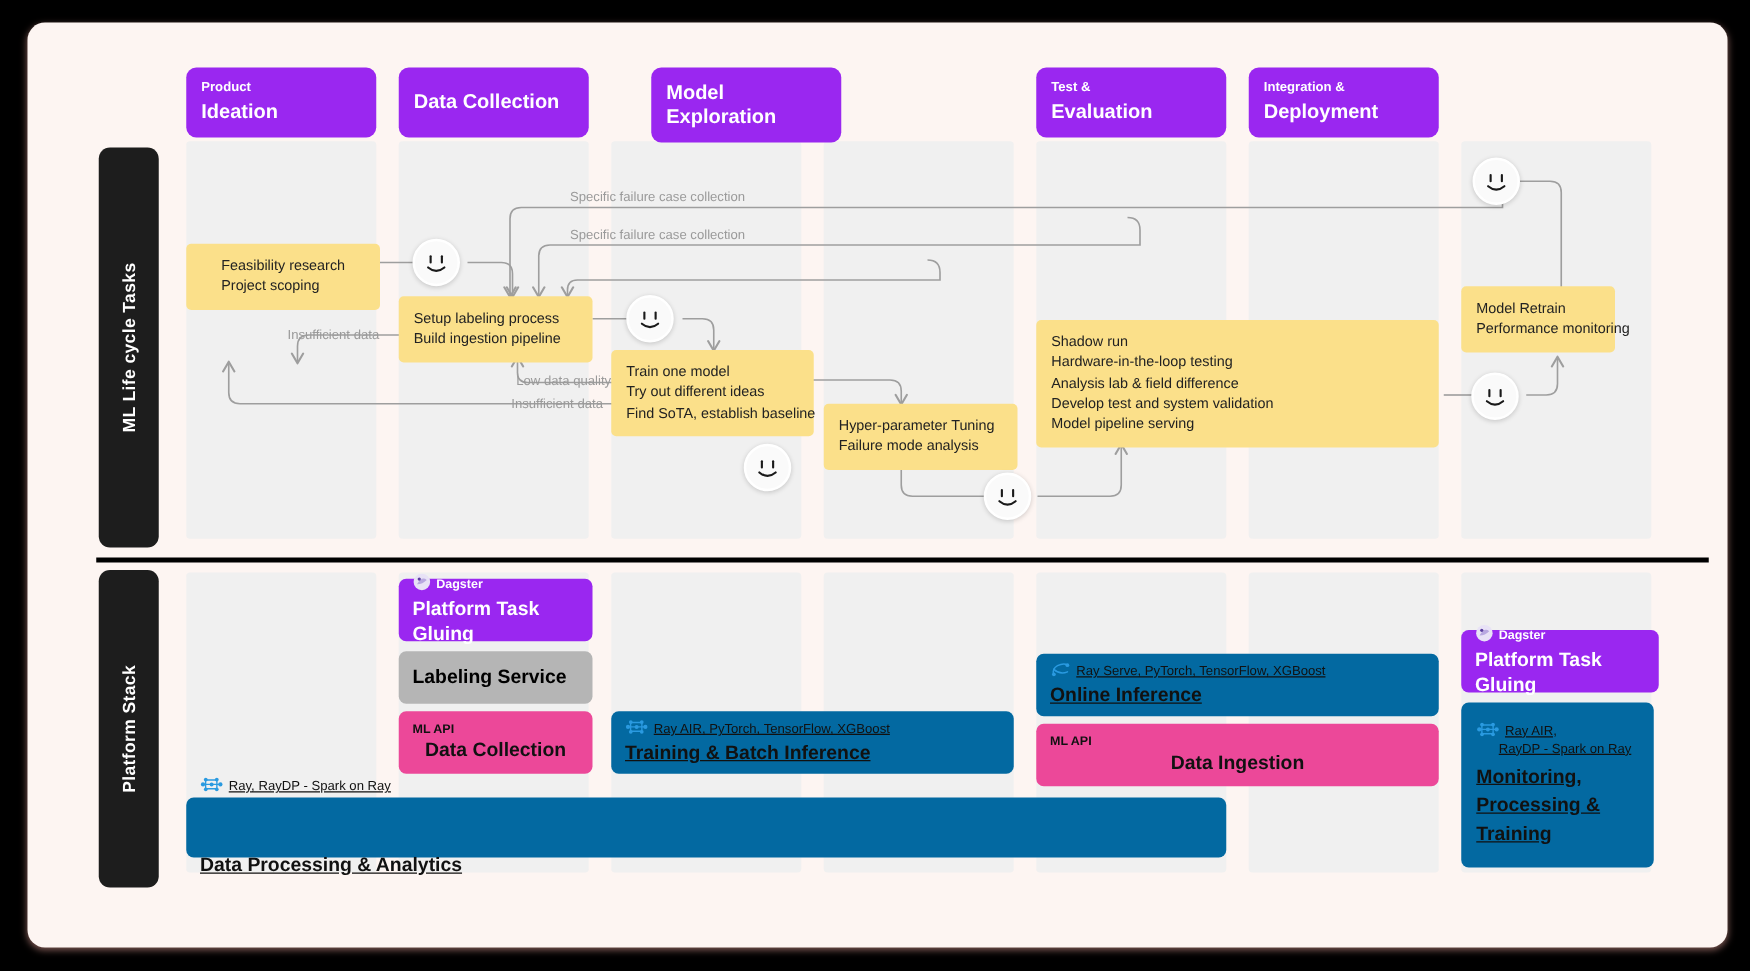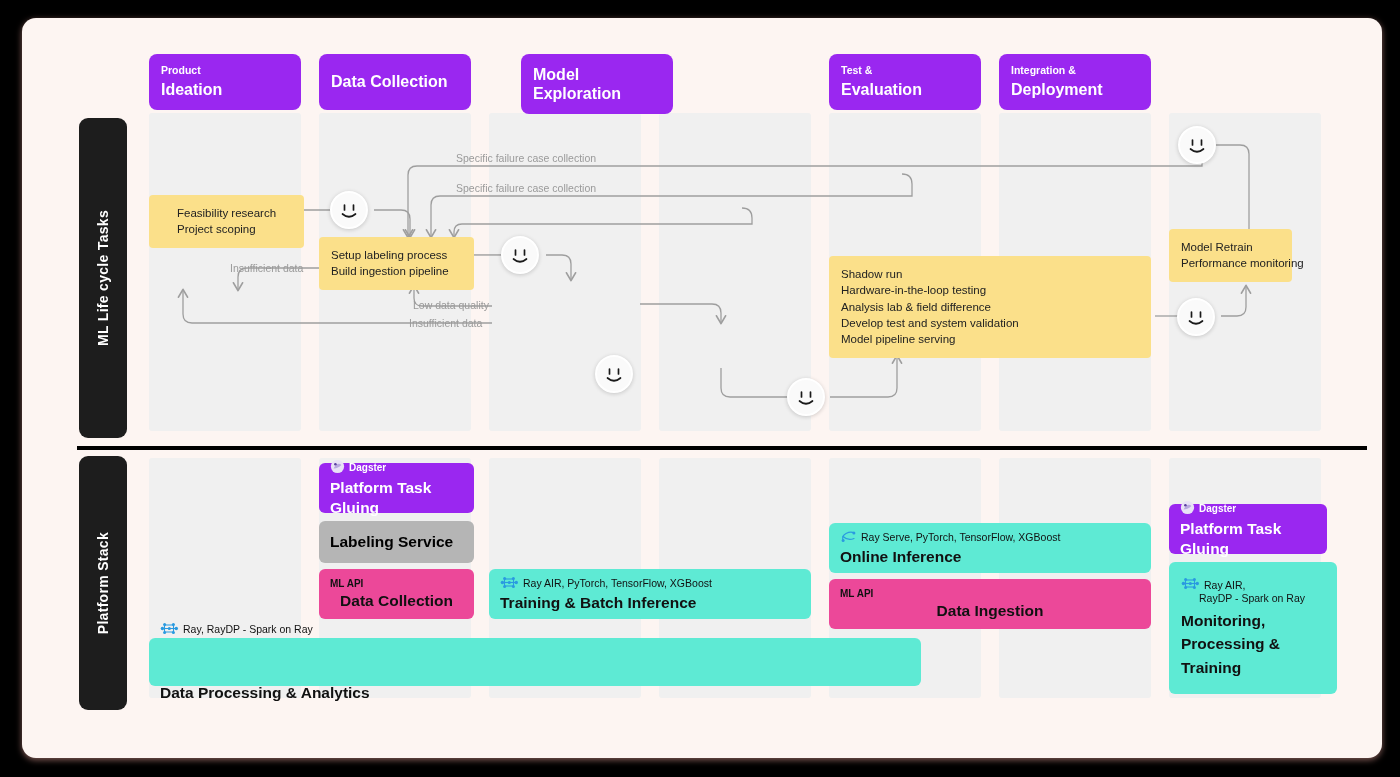--- a/index.html
+++ b/index.html
@@ -117,21 +117,21 @@
   }
   .pcard .tag.thin { font-weight: normal; font-size: 10.5px; }
   .pcard .ttl {
     font-size: 15.5px;
     font-weight: bold;
     line-height: 1.28;
   }
   .pcard.purple { background: #9a27f0; color: #fff; }
   .pcard.gray   { background: #b5b5b5; color: #000000; }
   .pcard.amber  { background: #ec4899; color: #111; text-align: center; }
-  .pcard.blue   { background: #5eead4; color: #111; }
+  .pcard.blue   { background: #0369a1; color: #111; text-decoration: underline; }
 
   
   .vi { display: inline-block; vertical-align: -2px; }
 
   
   .smiley {
     position: absolute;
     width: 38px; height: 38px;
     border-radius: 50%;
     background: #fafafa;
@@ -291,21 +291,30 @@
   <div class="task" style="left:127px;top:177px;width:155px;padding-left:28px;">
     <div>Feasibility research</div>
     <div>Project scoping</div>
   </div>
 
   <div class="task" style="left:297px;top:219px;width:155px;">
     <div>Setup labeling process</div>
     <div>Build ingestion pipeline</div>
   </div>
 
-
+  <div class="task" style="left:467px;top:262px;width:162px;">
+    <div>Train one model</div>
+    <div>Try out different ideas</div>
+    <div>Find SoTA, establish baseline</div>
+  </div>
+
+  <div class="task" style="left:637px;top:305px;width:155px;">
+    <div>Hyper-parameter Tuning</div>
+    <div>Failure mode analysis</div>
+  </div>
 
   <div class="task" style="left:807px;top:238px;width:322px;">
     <div>Shadow run</div>
     <div>Hardware-in-the-loop testing</div>
     <div>Analysis lab &amp; field difference</div>
     <div>Develop test and system validation</div>
     <div>Model pipeline serving</div>
   </div>
 
   <div class="task" style="left:1147px;top:211px;width:123px;">
@@ -390,21 +399,21 @@
               <circle cx="7.5" cy="7.5" r="6.6" fill="#e8e2f6"></circle>
               <path d="M3.6,9.4 Q7.5,2.6 11.4,6 Q8,9.5 3.6,9.4 Z" fill="#b8a8e0"></path>
               <circle cx="5.4" cy="5.2" r="1.3" fill="#5b3fa0"></circle>
             </svg>
       </span>
       <span>Dagster</span>
     </div>
     <div class="ttl">Platform Task Gluing</div>
   </div>
 
-  <div class="pcard blue" style="left:1147px;top:544px;width:168px;height:132px;padding-left:12px;">
+  <div class="pcard blue" style="left:1147px;top:544px;width:154px;height:132px;padding-left:12px;">
     <div class="tag thin" style="margin-bottom:0;">
       <span class="vi">
         <svg width="19" height="13" viewBox="0 0 19 13">
               <g stroke="#2a9ae0" stroke-width="1.1" fill="none">
                 <line x1="3" y1="6.5" x2="15.5" y2="6.5"></line>
                 <line x1="4.5" y1="3" x2="13.5" y2="3"></line>
                 <line x1="4.5" y1="10" x2="13.5" y2="10"></line>
                 <line x1="4.5" y1="3" x2="4.5" y2="10"></line>
                 <line x1="13.5" y1="3" x2="13.5" y2="10"></line>
               </g>
@@ -420,21 +429,21 @@
             </svg>
       </span>
       <span>Ray AIR,</span>
     </div>
     <div class="tag thin" style="margin-left:18px;margin-bottom:5px;">
       <span>RayDP -  Spark on Ray</span>
     </div>
     <div class="ttl" style="line-height:1.5;">Monitoring, Processing &amp; Training</div>
   </div>
 
-  <div class="pcard blue" style="left:127px;top:620px;width:772px;height:48px;gap:44px;">
+  <div class="pcard blue" style="left:127px;top:620px;width:832px;height:48px;gap:44px;">
     <div class="tag thin">
       <span class="vi">
         <svg width="19" height="13" viewBox="0 0 19 13">
               <g stroke="#2a9ae0" stroke-width="1.1" fill="none">
                 <line x1="3" y1="6.5" x2="15.5" y2="6.5"></line>
                 <line x1="4.5" y1="3" x2="13.5" y2="3"></line>
                 <line x1="4.5" y1="10" x2="13.5" y2="10"></line>
                 <line x1="4.5" y1="3" x2="4.5" y2="10"></line>
                 <line x1="13.5" y1="3" x2="13.5" y2="10"></line>
               </g>

